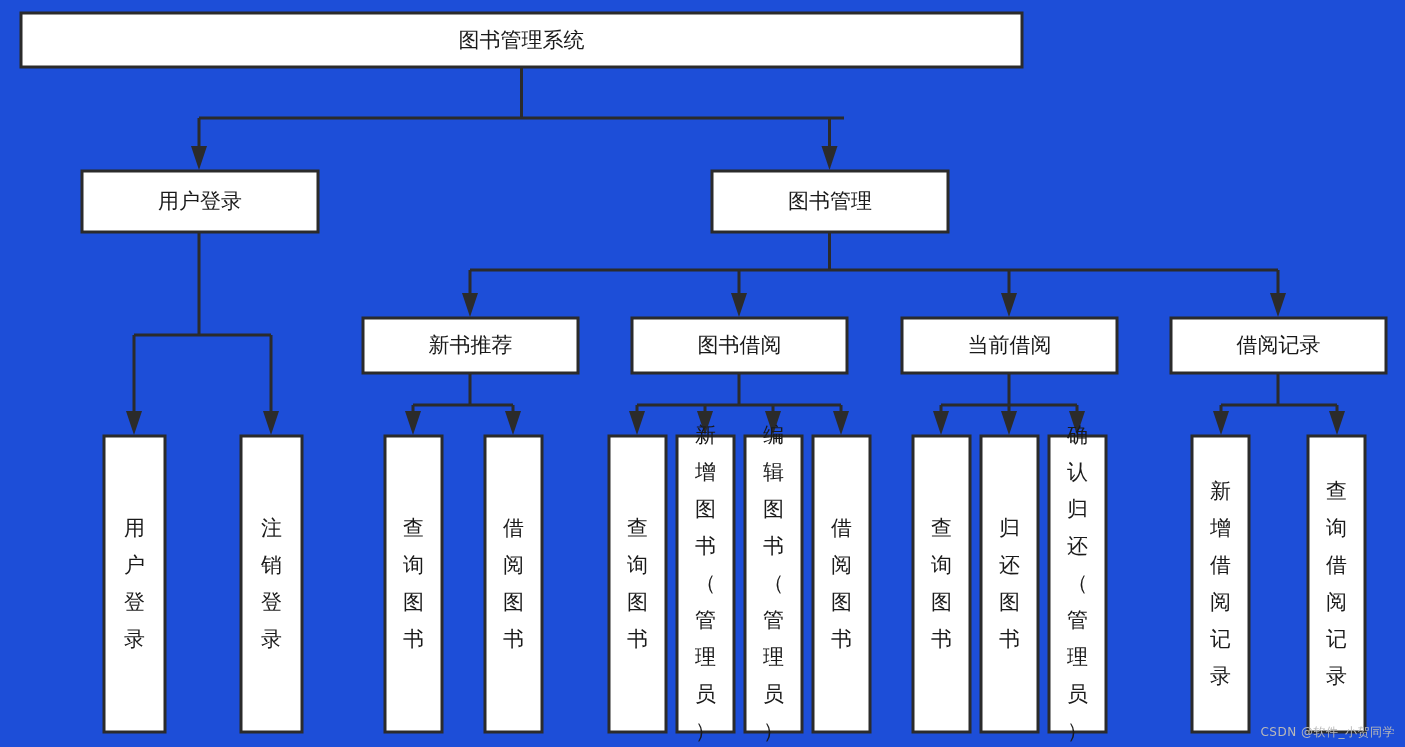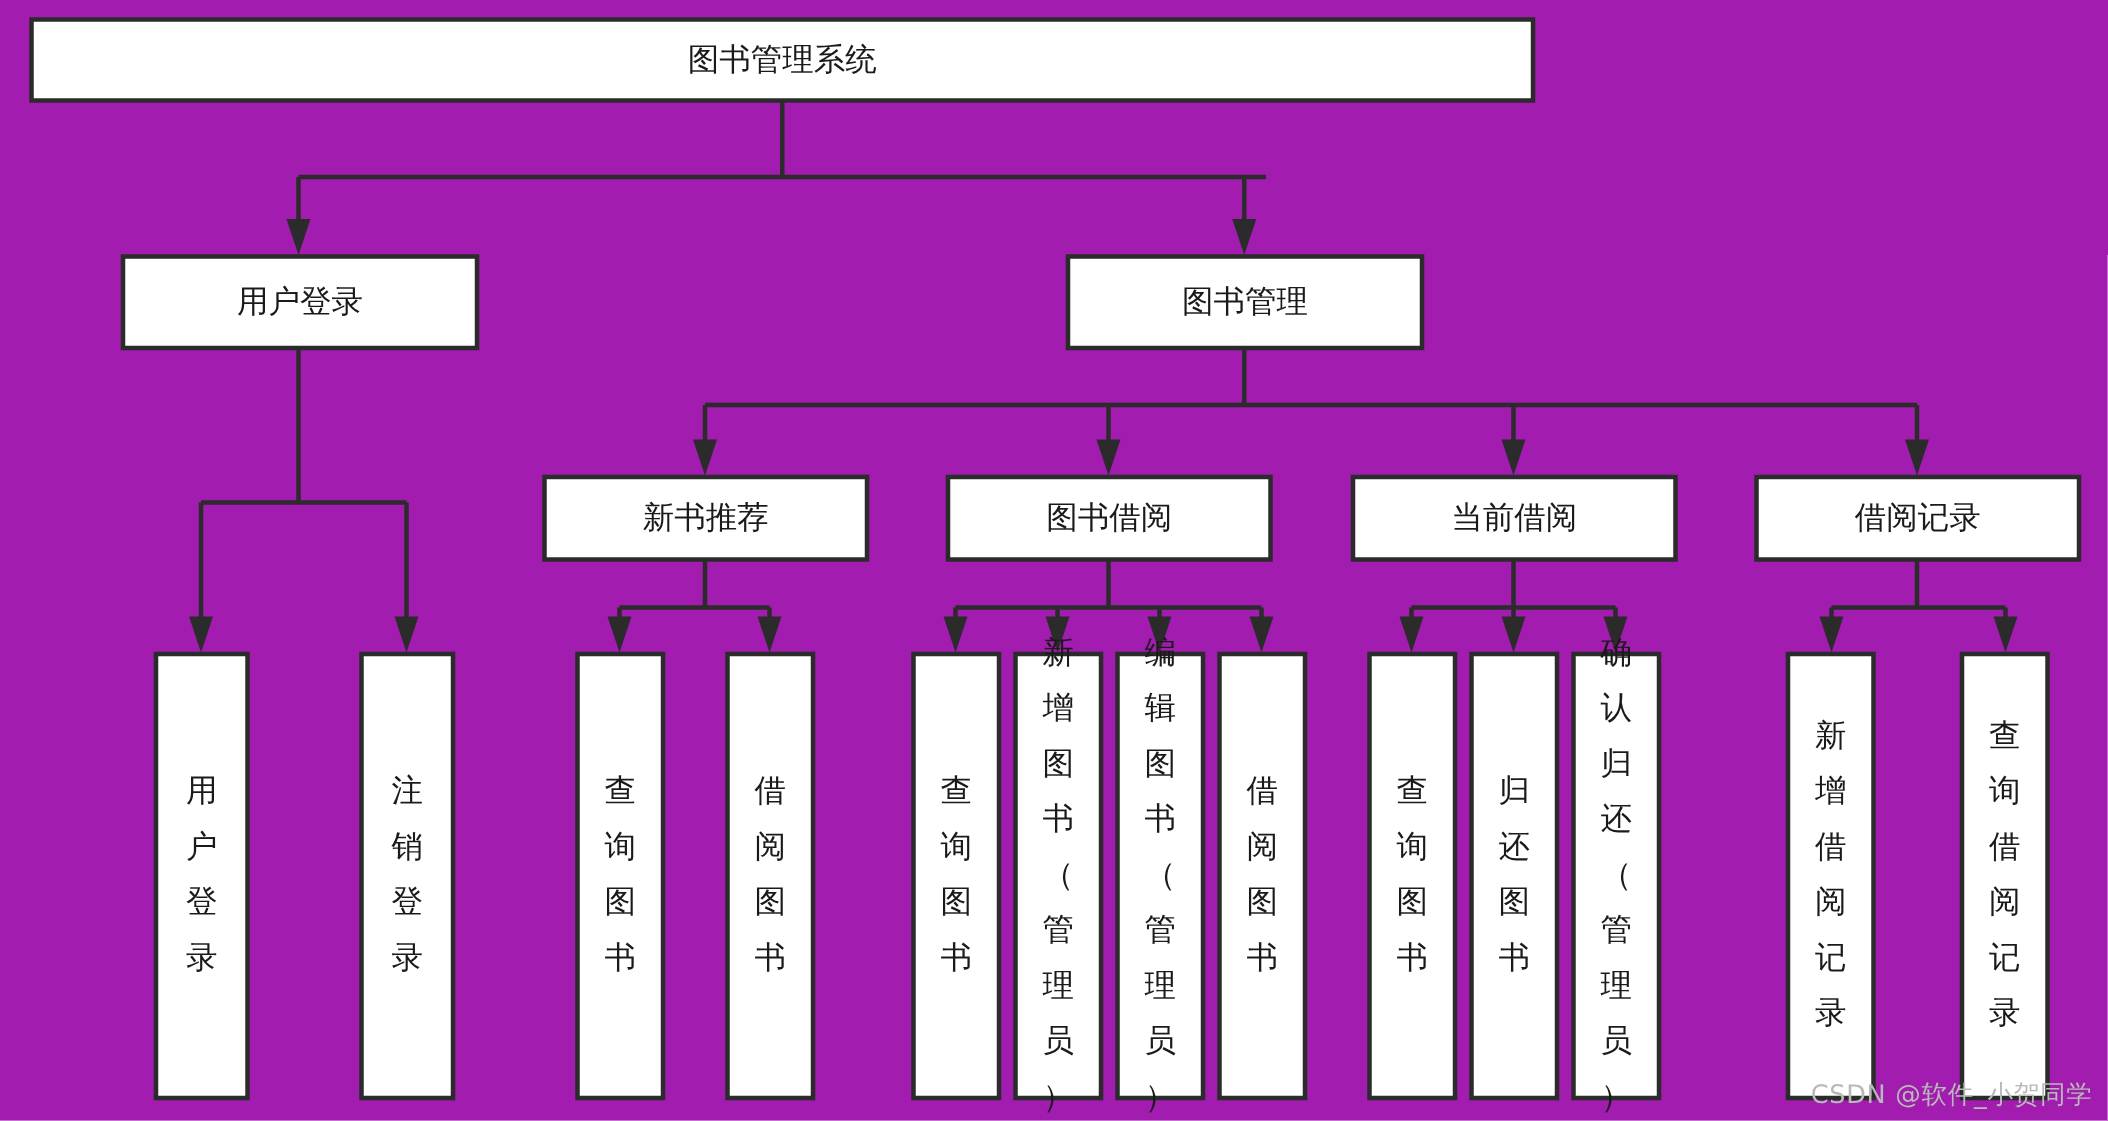--- a/index.html
+++ b/index.html
@@ -10,21 +10,21 @@
   body {
     width: 1405px;
     height: 747px;
     overflow: hidden;
     font-family: "DejaVu Sans", "Liberation Sans", sans-serif;
   }
   #diagram-root {
     position: relative;
     width: 1405px;
     height: 747px;
-    background: #a21caf;
+    background: #1d4ed8;
   }
   svg.flow {
     position: absolute;
     left: 0;
     top: 0;
     width: 1405px;
     height: 747px;
   }
   .node-box {
     fill: #ffffff;
@@ -52,21 +52,21 @@
     font-family: "DejaVu Sans", "Liberation Sans", sans-serif;
     font-size: 21px;
     fill: #1a1a1a;
     text-anchor: middle;
   }
   .watermark {
     position: absolute;
     right: 10px;
     bottom: 6px;
     font-family: "DejaVu Sans", "Liberation Sans", sans-serif;
-    font-size: 17px;
+    font-size: 12px;
     color: #b9b9b9;
     white-space: nowrap;
     letter-spacing: 0.5px;
   }
 </style>
 </head>
 <body>
 
 <div id="diagram-root">
 

